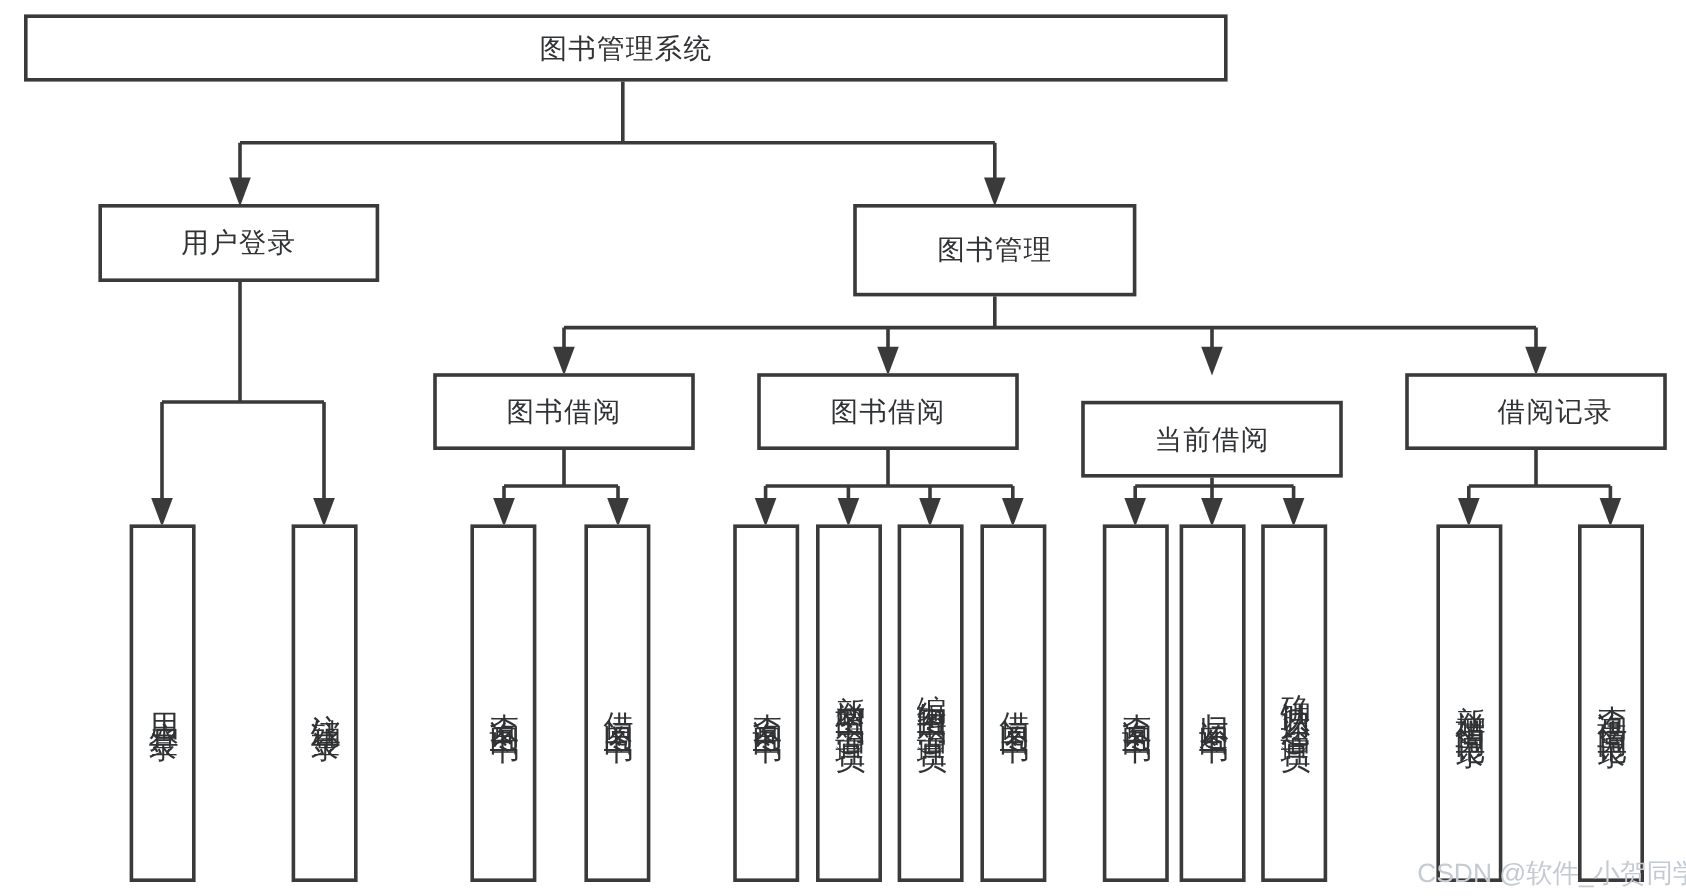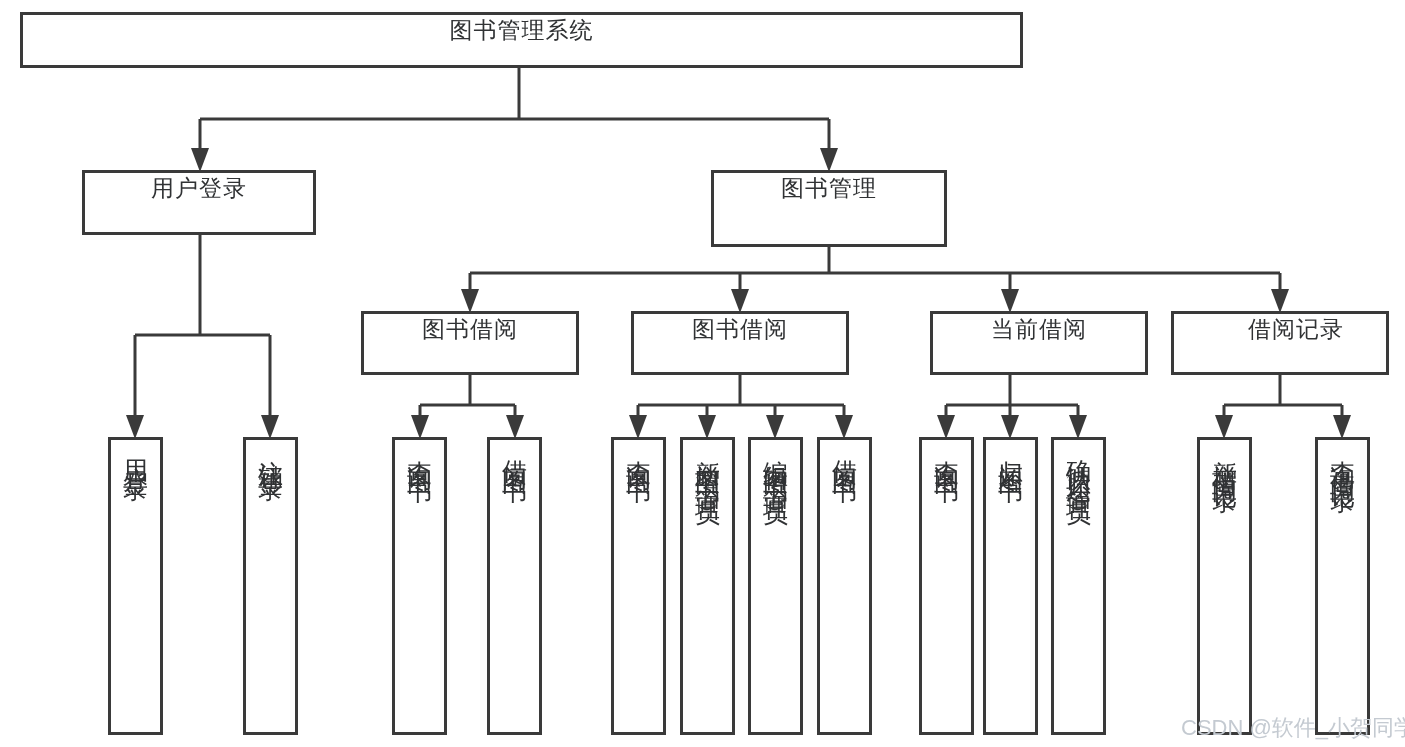--- a/index.html
+++ b/index.html
@@ -19,21 +19,21 @@
     overflow: hidden;
   }
   .wires { position: absolute; left: 0; top: 0; width: 1405px; height: 747px; }
   .wires path { stroke: var(--line); stroke-width: 3; fill: none; }
   .wires polygon { fill: var(--line); stroke: none; }
   .node {
     position: absolute;
     background: var(--background);
     border: 3px solid var(--line);
     display: flex;
-    align-items: flex-start;
+    align-items: center;
     justify-content: center;
     color: var(--text);
   }
   .hlabel {
     font-size: 23px;
     letter-spacing: 1px;
     white-space: nowrap;
     color: var(--text);
   }
   .vlabel {
@@ -44,21 +44,21 @@
     line-height: 1;
     color: var(--text);
     white-space: nowrap;
   }
   .root-node     { left: 20px;  top: 12px;  width: 1003px; height: 56px; }
   .n-user-login  { left: 82px;  top: 170px; width: 234px;  height: 65px; }
   .n-book-mgmt   { left: 711px; top: 170px; width: 236px;  height: 77px; }
   .lvl3          { top: 311px;  height: 64px; width: 218px; }
   .n-recommend   { left: 361px; }
   .n-borrow      { left: 631px; }
-  .n-current     { left: 930px; }
+  .n-current     { left: 901px; margin-top: 23px; }
   .n-record      { left: 1171px; padding-left: 32px; }
   .leaf          { top: 437px; height: 298px; width: 55px; }
   .lf-1  { left: 108px; }
   .lf-2  { left: 243px; }
   .lf-3  { left: 392px; }
   .lf-4  { left: 487px; }
   .lf-5  { left: 611px; }
   .lf-6  { left: 680px; }
   .lf-7  { left: 748px; }
   .lf-8  { left: 817px; }

